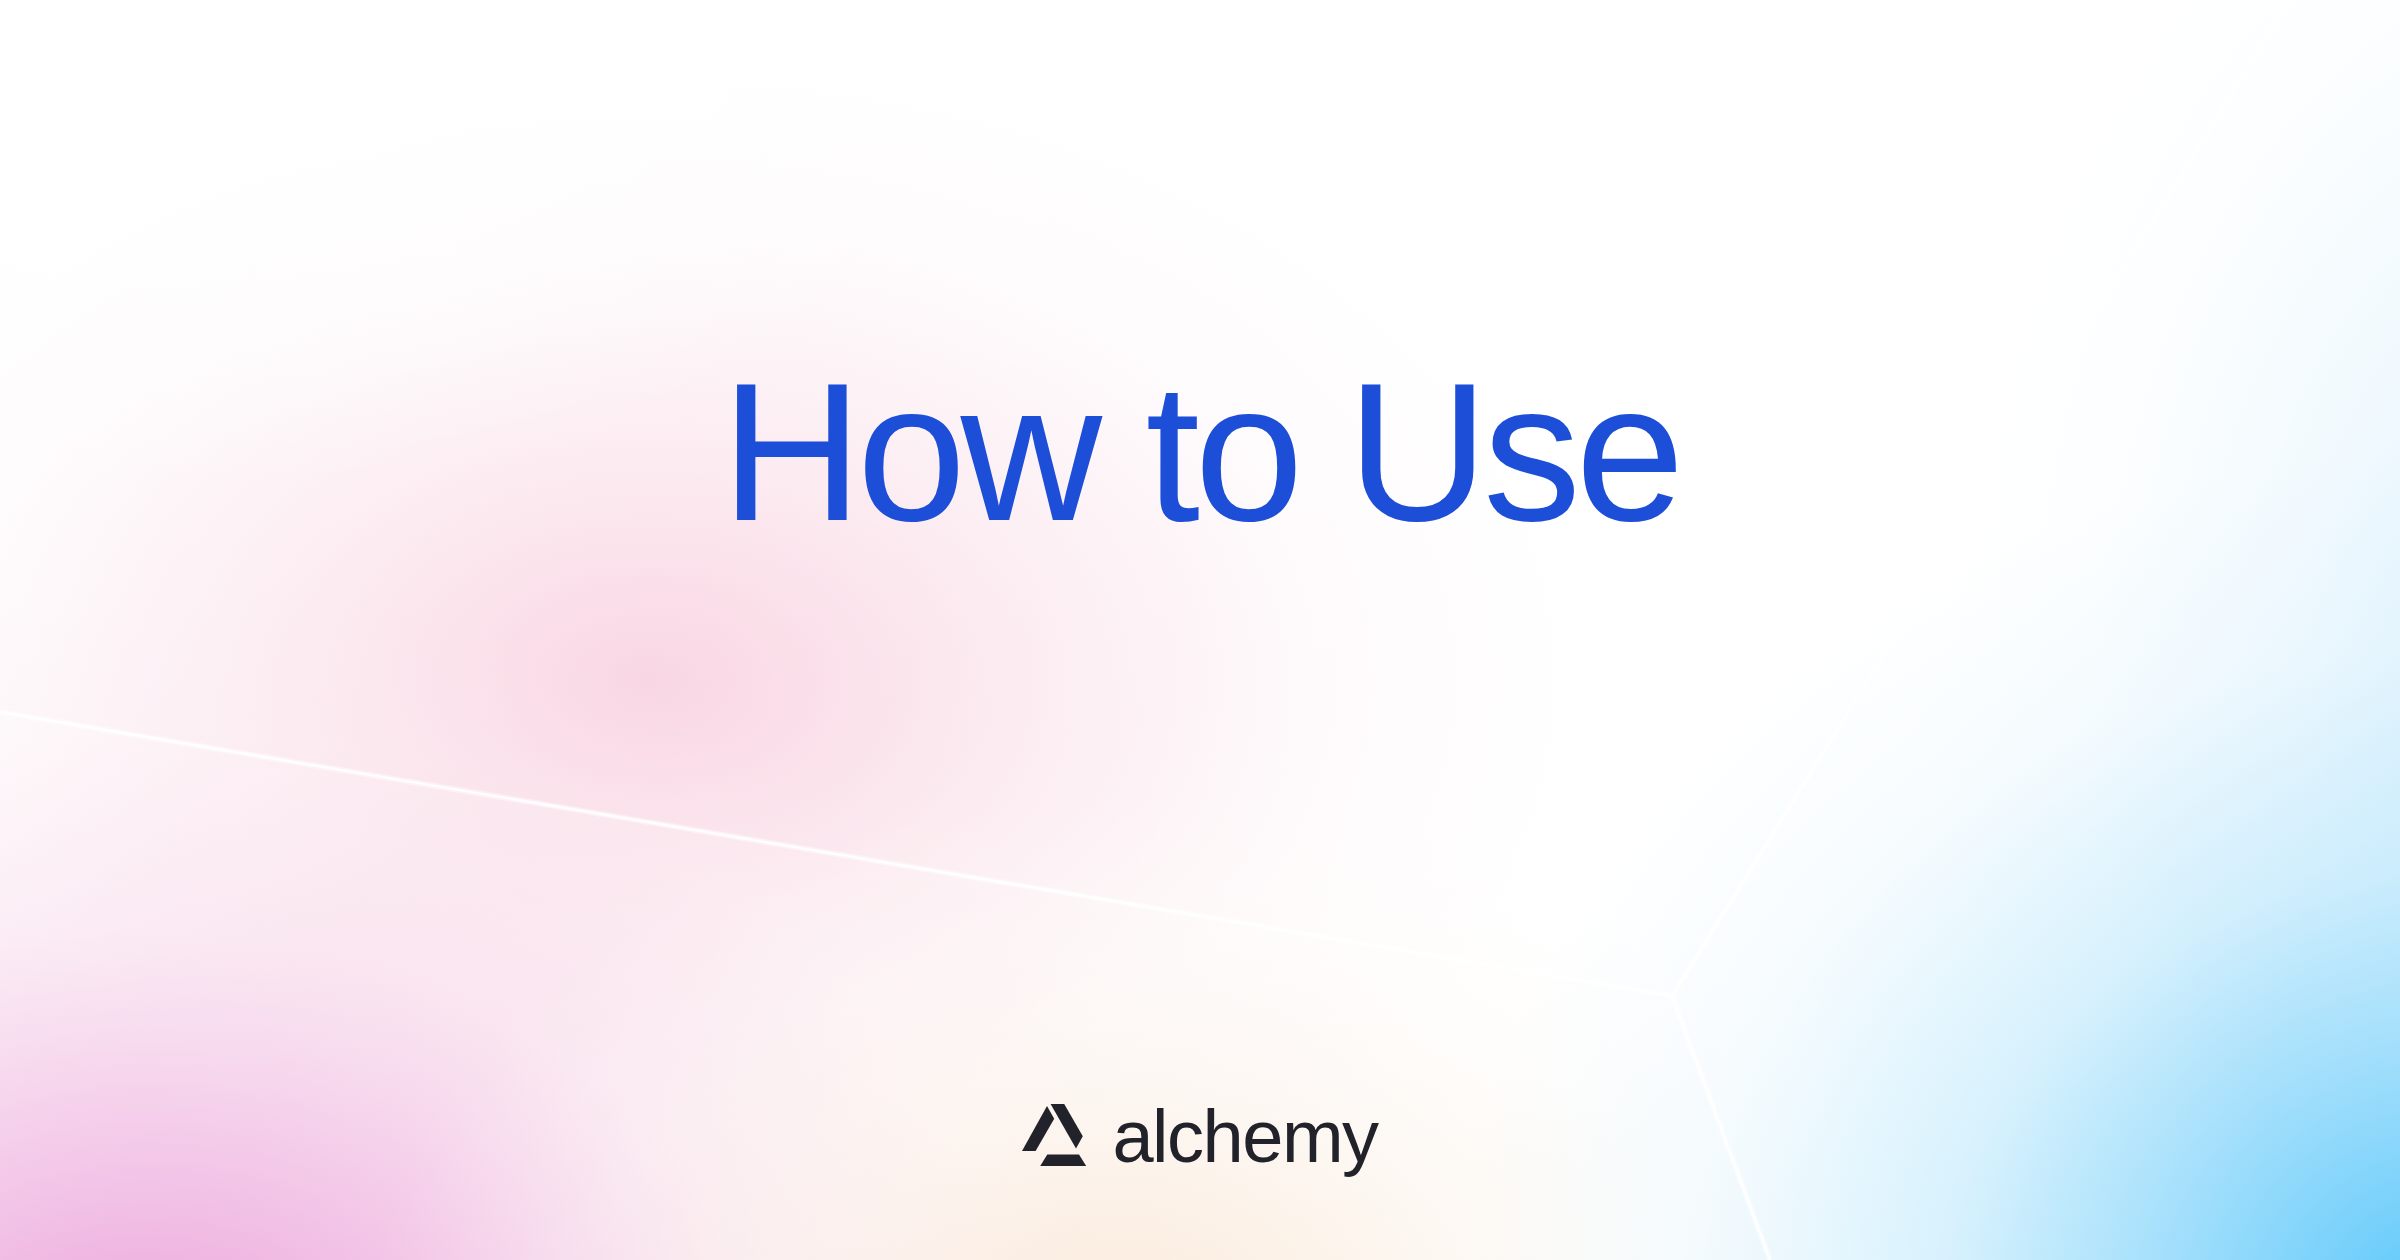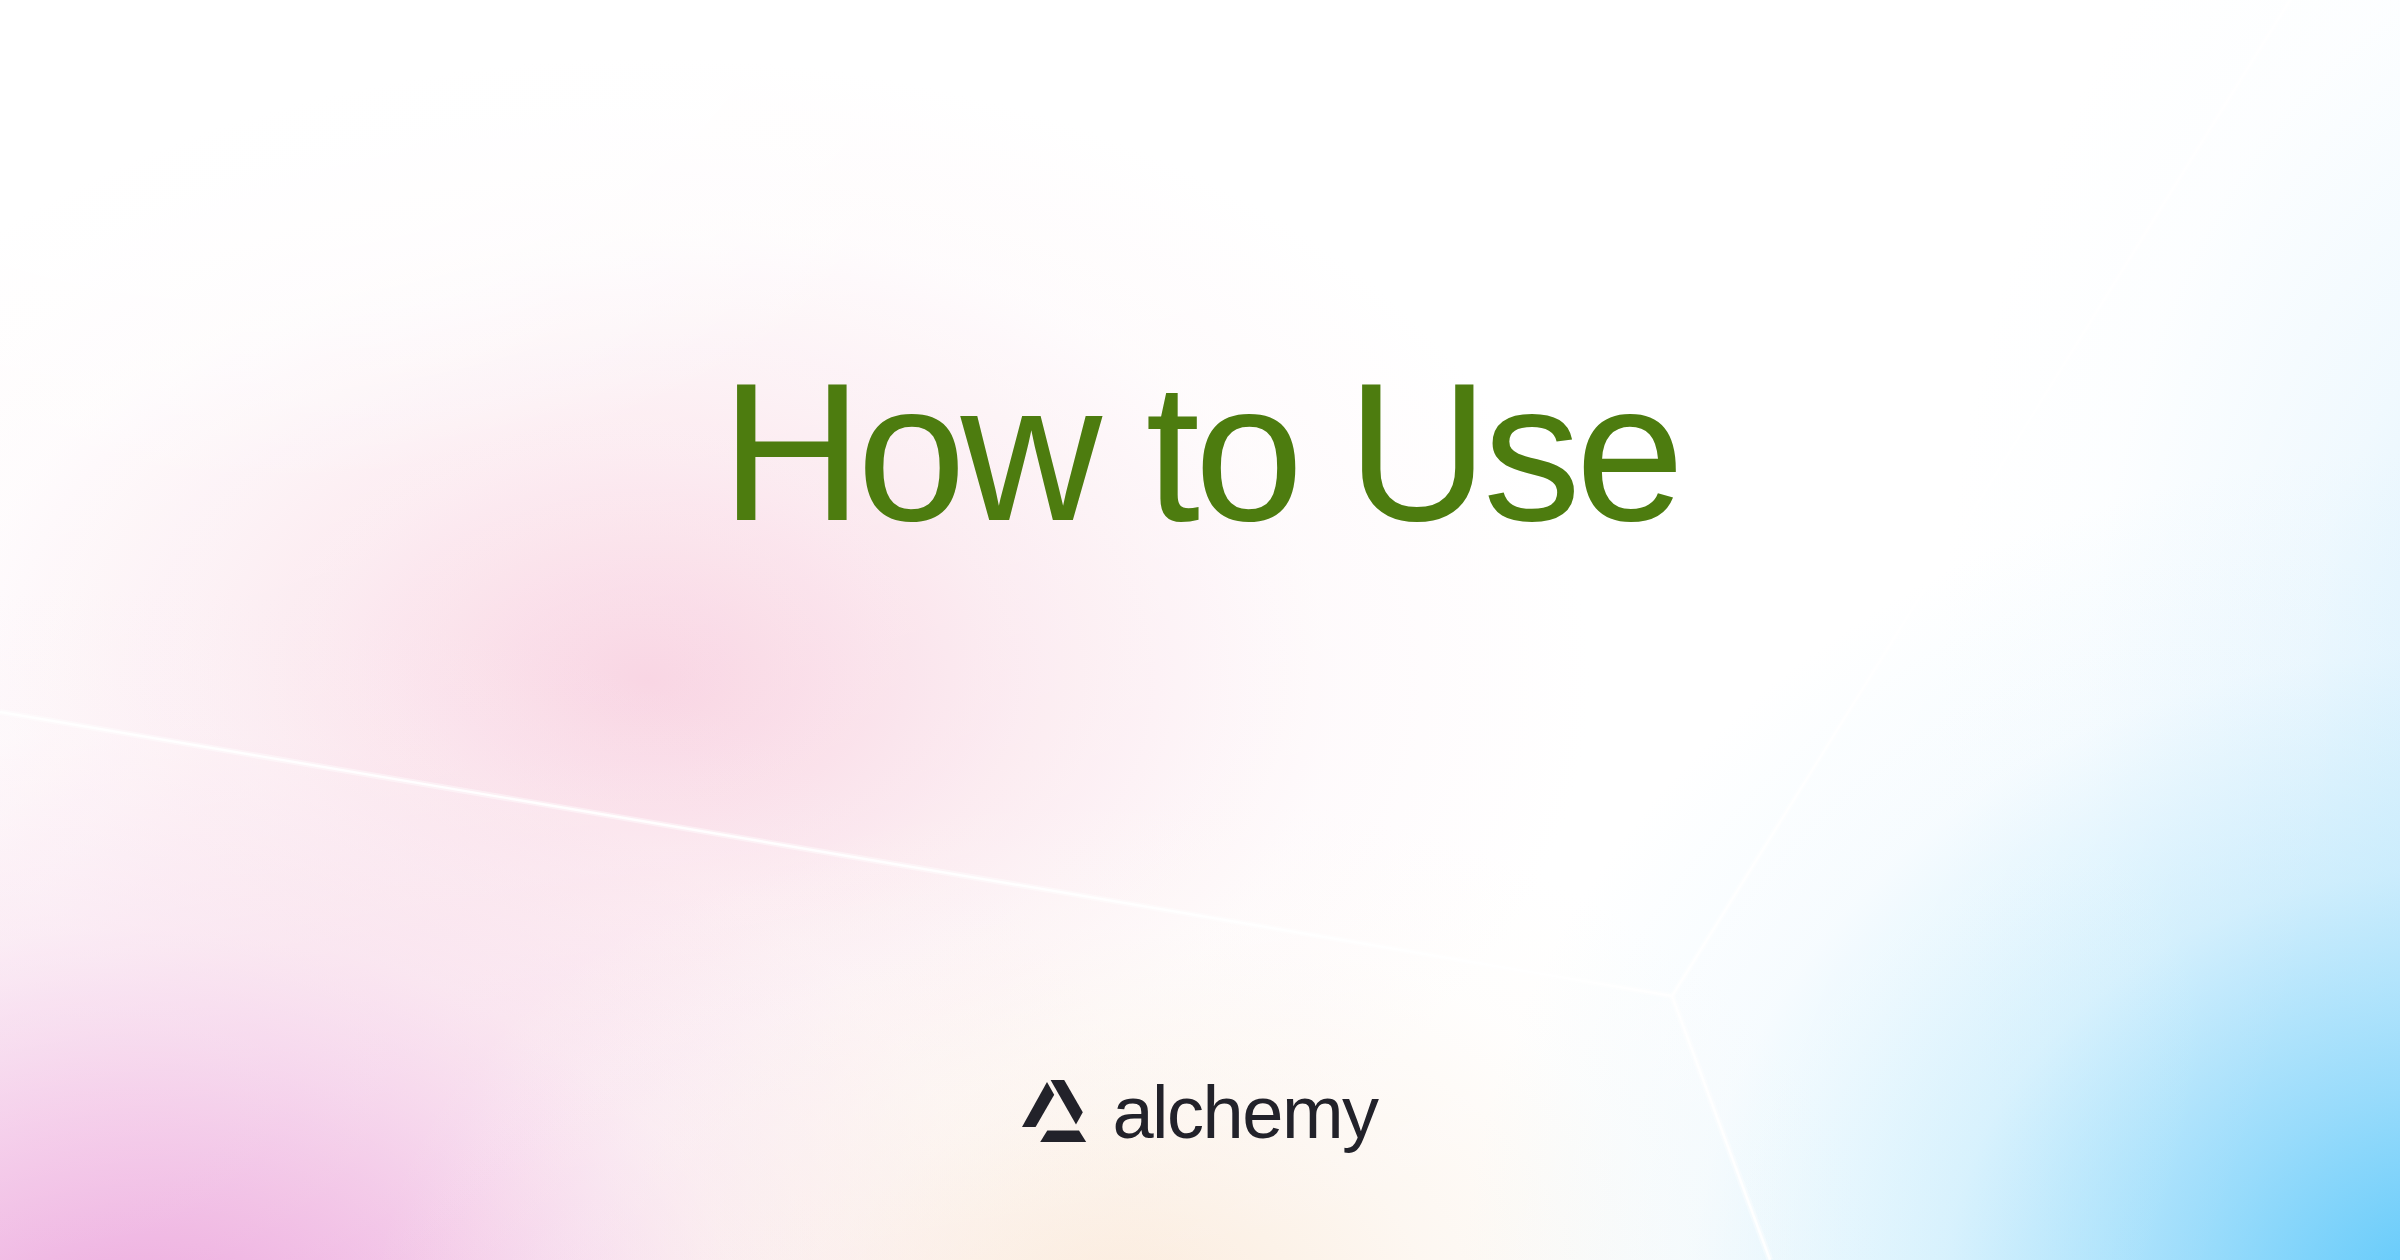--- a/index.html
+++ b/index.html
@@ -108,36 +108,36 @@
   .title {
     position: absolute;
     top: 0;
     left: 0;
     width: 2400px;
     text-align: center;
     font-size: 196px;
     line-height: 1.07;
     font-weight: 400;
     letter-spacing: -5.5px;
-    color: #4d7c0f;
+    color: #1d4ed8;
     margin: 0;
     padding-top: 348px;
     -webkit-font-smoothing: antialiased;
   }
 
   .title .line {
     display: block;
     white-space: nowrap;
   }
 
   
   .logo-lockup {
     position: absolute;
     left: 0;
-    top: 1074px;
+    top: 1098px;
     width: 2400px;
     display: flex;
     align-items: center;
     justify-content: center;
     gap: 22px;
   }
 
   .logo-mark {
     width: 68px;
     height: 62px;

